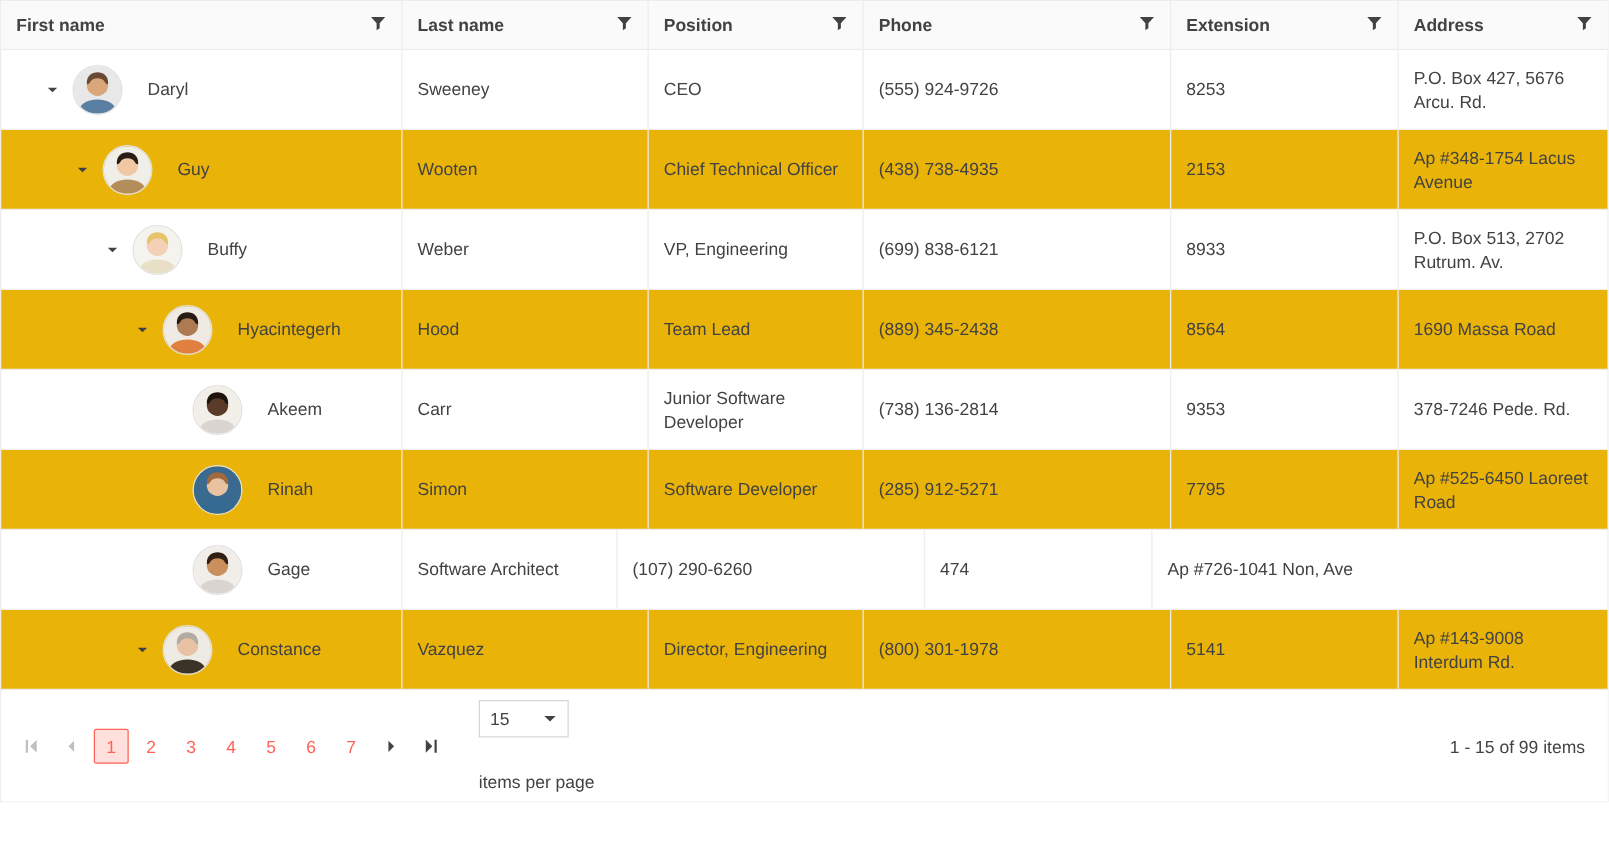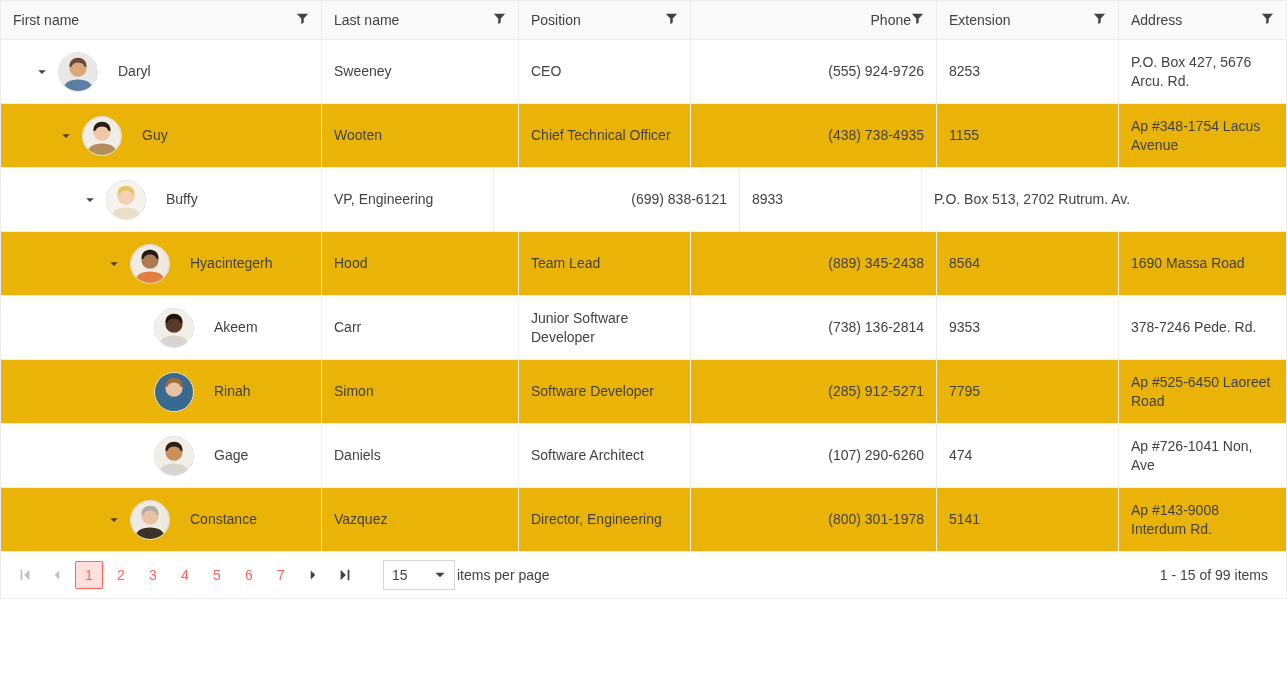--- a/index.html
+++ b/index.html
@@ -17,37 +17,38 @@
     .treegrid {
       border: 1px solid #ededed;
       display: flex;
       flex-direction: column;
     }
     
     .header-row {
       display: flex;
       background: #fafafa;
       border-bottom: 1px solid #ededed;
+      font-weight: bold;
     }
     .header-cell {
       display: flex;
       align-items: center;
       justify-content: space-between;
       padding: 11px 12px;
       border-right: 1px solid #ededed;
       font-size: 14px;
       color: #424242;
       user-select: none;
       cursor: pointer;
     }
     .header-cell:last-child { border-right: none; }
     .col-first { width: 321px; flex: 0 0 321px; }
     .col-last  { width: 197px; flex: 0 0 197px; }
     .col-pos   { width: 172px; flex: 0 0 172px; }
-    .col-phone { width: 246px; flex: 0 0 246px; justify-content: flex-end; }
+    .col-phone { width: 246px; flex: 0 0 246px; }
     .col-ext   { width: 182px; flex: 0 0 182px; gap: 46px; }
     .col-addr  { flex: 1 1 auto; }
     .filter-icon {
       width: 13px;
       height: 13px;
       cursor: pointer;
     }
     
     .body { }
     .data-row {
@@ -132,22 +133,23 @@
       padding: 0 6px;
       border-radius: 2px;
     }
     .page-num.selected {
       background: #ffe0dd;
       border: 1px solid #ff6358;
     }
     .pager-sizes {
       margin-left: 20px;
       display: flex;
-      align-items: center;
-      gap: 2px;
+      align-items: flex-start;
+      gap: 27px;
+      flex-direction: column;
     }
     .page-size-select {
       display: flex;
       align-items: center;
       justify-content: space-between;
       border: 1px solid #d6d6d6;
       height: 30px;
       width: 72px;
       padding: 0 8px;
       cursor: pointer;
@@ -241,41 +243,42 @@
               <path d="M4 40c0-8 7-12 16-12s16 4 16 12z" fill="#b38d5a"></path>
               <circle cx="20" cy="16" r="9" fill="#f0c9a4"></circle>
               <path d="M11 14c0-6 4-9 9-9s9 3 9 9c0 2-2 1-3-1-1-2-3-3-6-3s-5 1-6 3c-1 2-3 3-3 1z" fill="#2a1d16"></path>
             </svg>
           </span>
           <span class="first-name">Guy</span>
         </div>
         <div class="cell col-last">Wooten</div>
         <div class="cell col-pos">Chief Technical Officer</div>
         <div class="cell col-phone">(438) 738-4935</div>
-        <div class="cell col-ext">1155</div>
+        <div class="cell col-ext">2153</div>
         <div class="cell col-addr">Ap #348-1754 Lacus Avenue</div>
       </div>
       <div class="data-row">
         <div class="cell first-cell col-first">
           <span class="indent" style="width:48px"></span>
           <span class="expand-toggle">
             <svg width="10" height="10" viewBox="0 0 16 16">
               <path fill="#424242" d="M2 5l6 6 6-6z"></path>
             </svg>
           </span>
           <span class="avatar">
             <svg viewBox="0 0 40 40">
               <rect width="40" height="40" fill="#f5f3ee"></rect>
               <path d="M4 40c0-8 7-12 16-12s16 4 16 12z" fill="#e9dfc6"></path>
               <circle cx="20" cy="16" r="9" fill="#f3d0b6"></circle>
               <path d="M11 14c0-6 4-9 9-9s9 3 9 9c0 2-2 1-3-1-1-2-3-3-6-3s-5 1-6 3c-1 2-3 3-3 1z" fill="#e6c46a"></path>
             </svg>
           </span>
           <span class="first-name">Buffy</span>
         </div>
+        <div class="cell col-last">Weber</div>
         <div class="cell col-pos">VP, Engineering</div>
         <div class="cell col-phone">(699) 838-6121</div>
         <div class="cell col-ext">8933</div>
         <div class="cell col-addr">P.O. Box 513, 2702 Rutrum. Av.</div>
       </div>
       <div class="data-row alt">
         <div class="cell first-cell col-first">
           <span class="indent" style="width:72px"></span>
           <span class="expand-toggle">
             <svg width="10" height="10" viewBox="0 0 16 16">
@@ -345,21 +348,20 @@
           <span class="avatar">
             <svg viewBox="0 0 40 40">
               <rect width="40" height="40" fill="#f1ede8"></rect>
               <path d="M4 40c0-8 7-12 16-12s16 4 16 12z" fill="#d9d4cf"></path>
               <circle cx="20" cy="16" r="9" fill="#c98f5d"></circle>
               <path d="M11 14c0-6 4-9 9-9s9 3 9 9c0 2-2 1-3-1-1-2-3-3-6-3s-5 1-6 3c-1 2-3 3-3 1z" fill="#2f1f14"></path>
             </svg>
           </span>
           <span class="first-name">Gage</span>
         </div>
-        <div class="cell col-last">Daniels</div>
         <div class="cell col-pos">Software Architect</div>
         <div class="cell col-phone">(107) 290-6260</div>
         <div class="cell col-ext">474</div>
         <div class="cell col-addr">Ap #726-1041 Non, Ave</div>
       </div>
       <div class="data-row alt">
         <div class="cell first-cell col-first">
           <span class="indent" style="width:72px"></span>
           <span class="expand-toggle">
             <svg width="10" height="10" viewBox="0 0 16 16">

